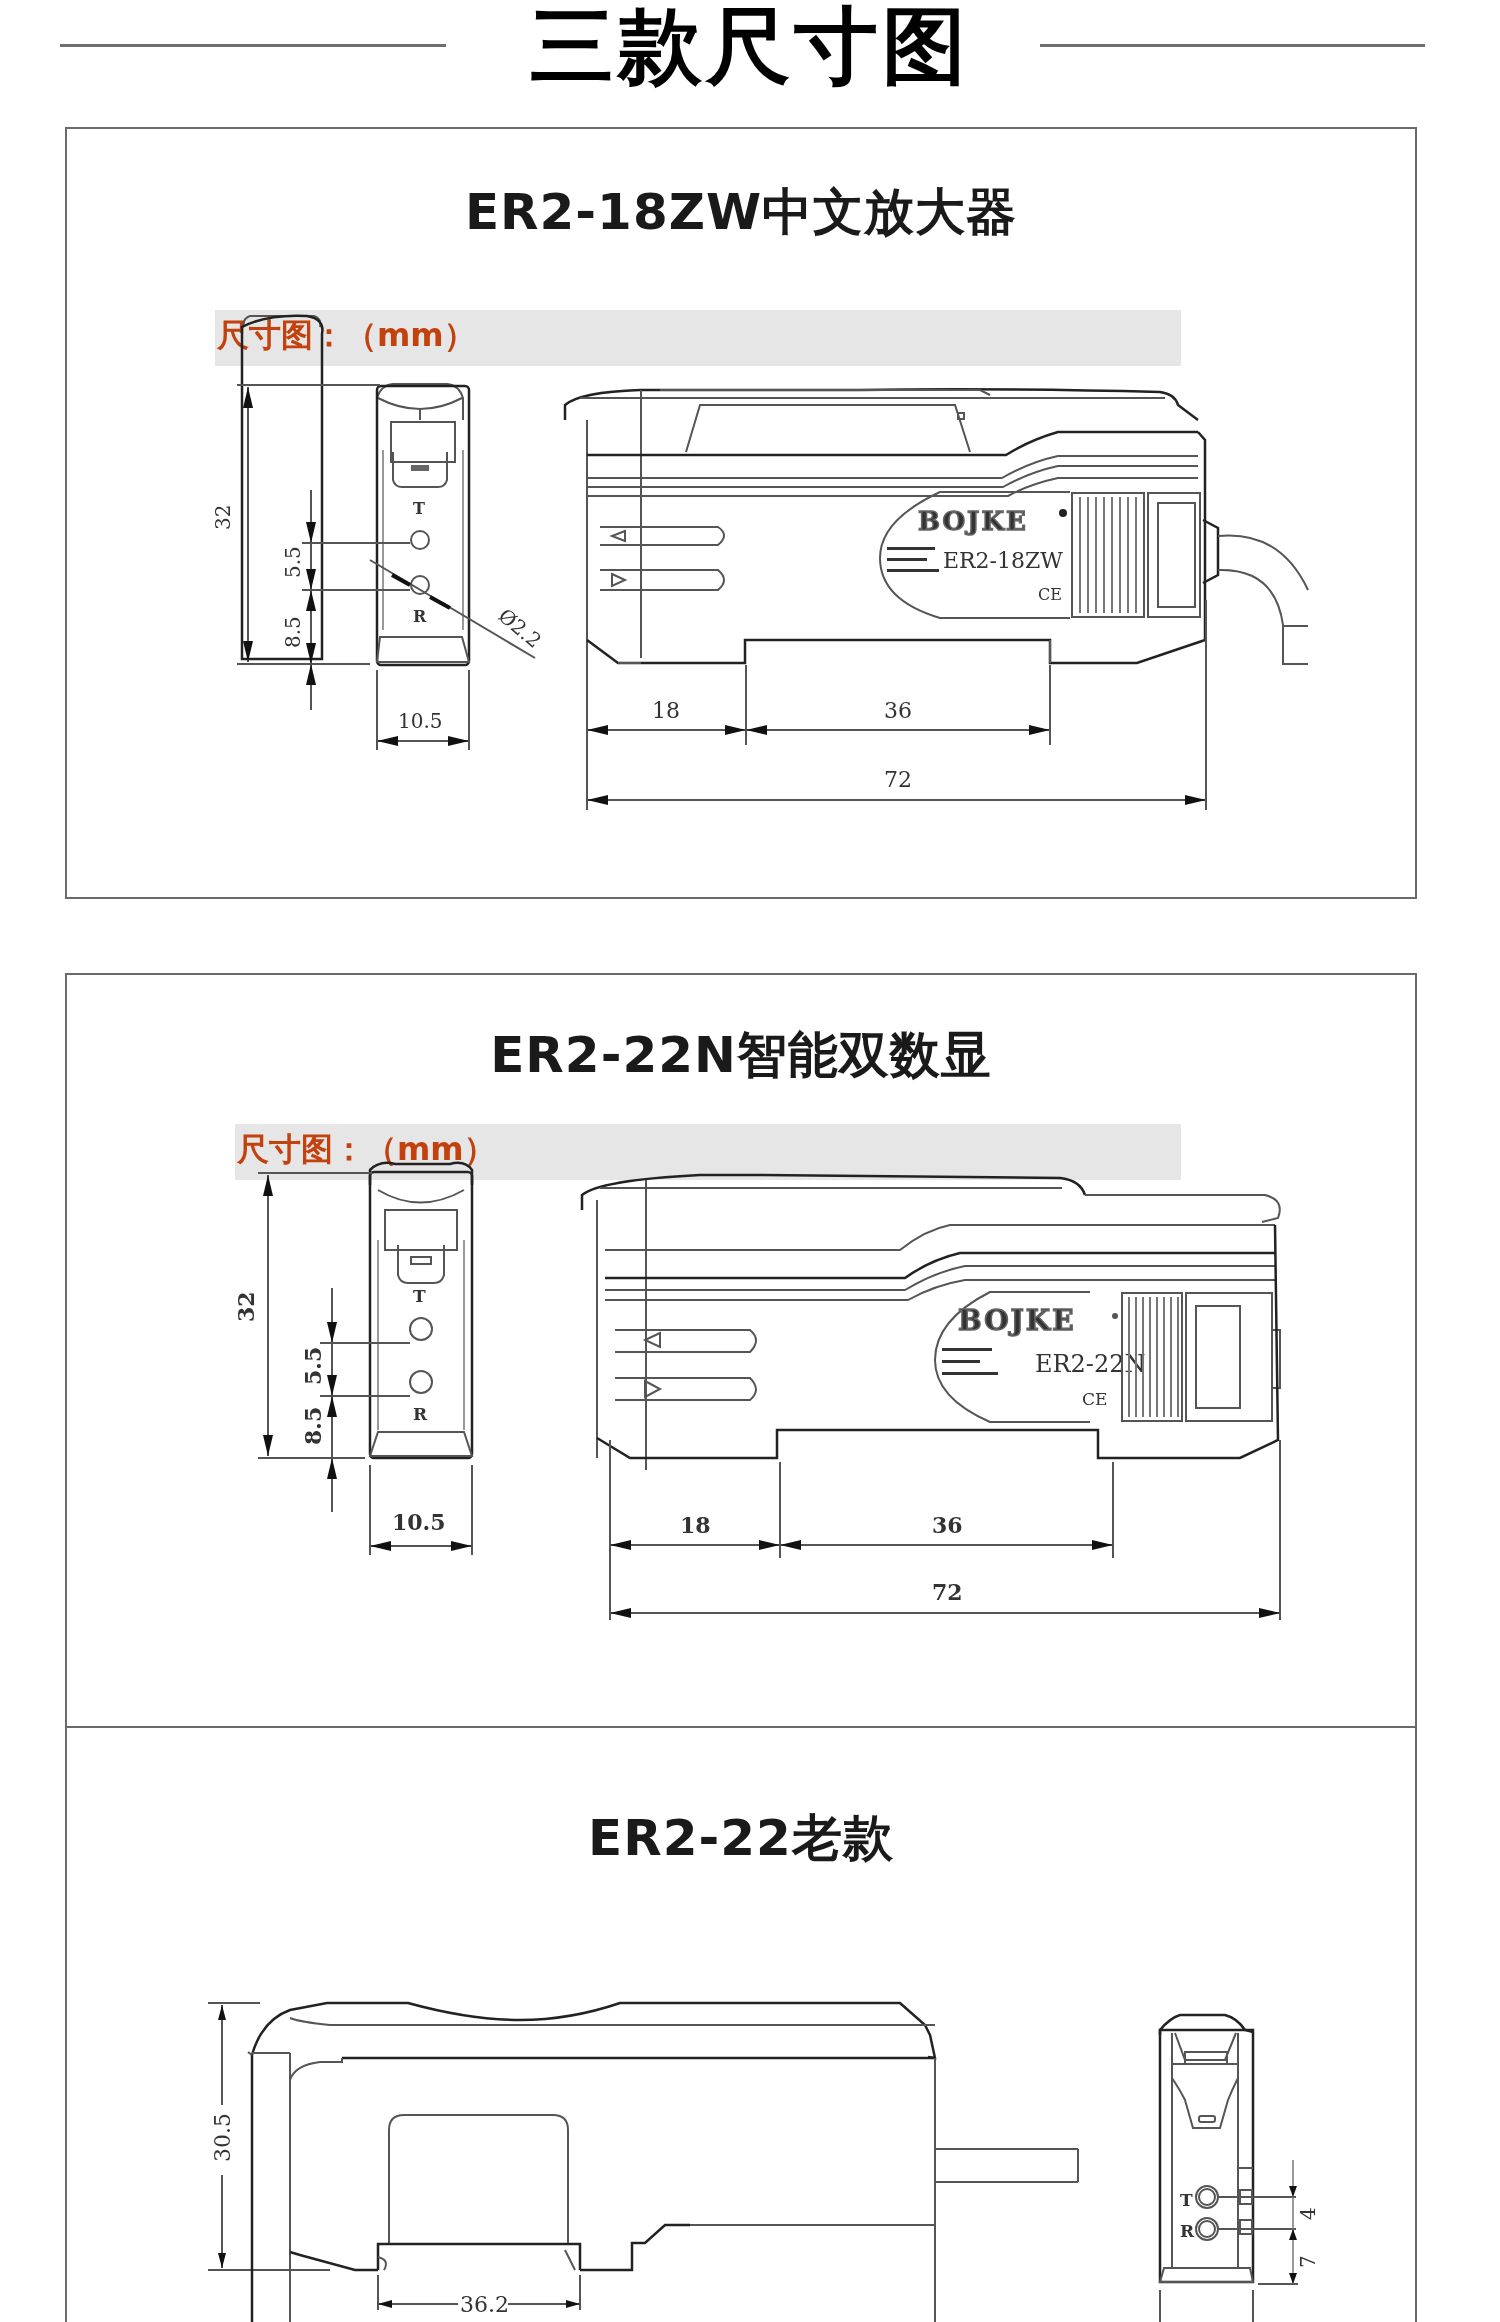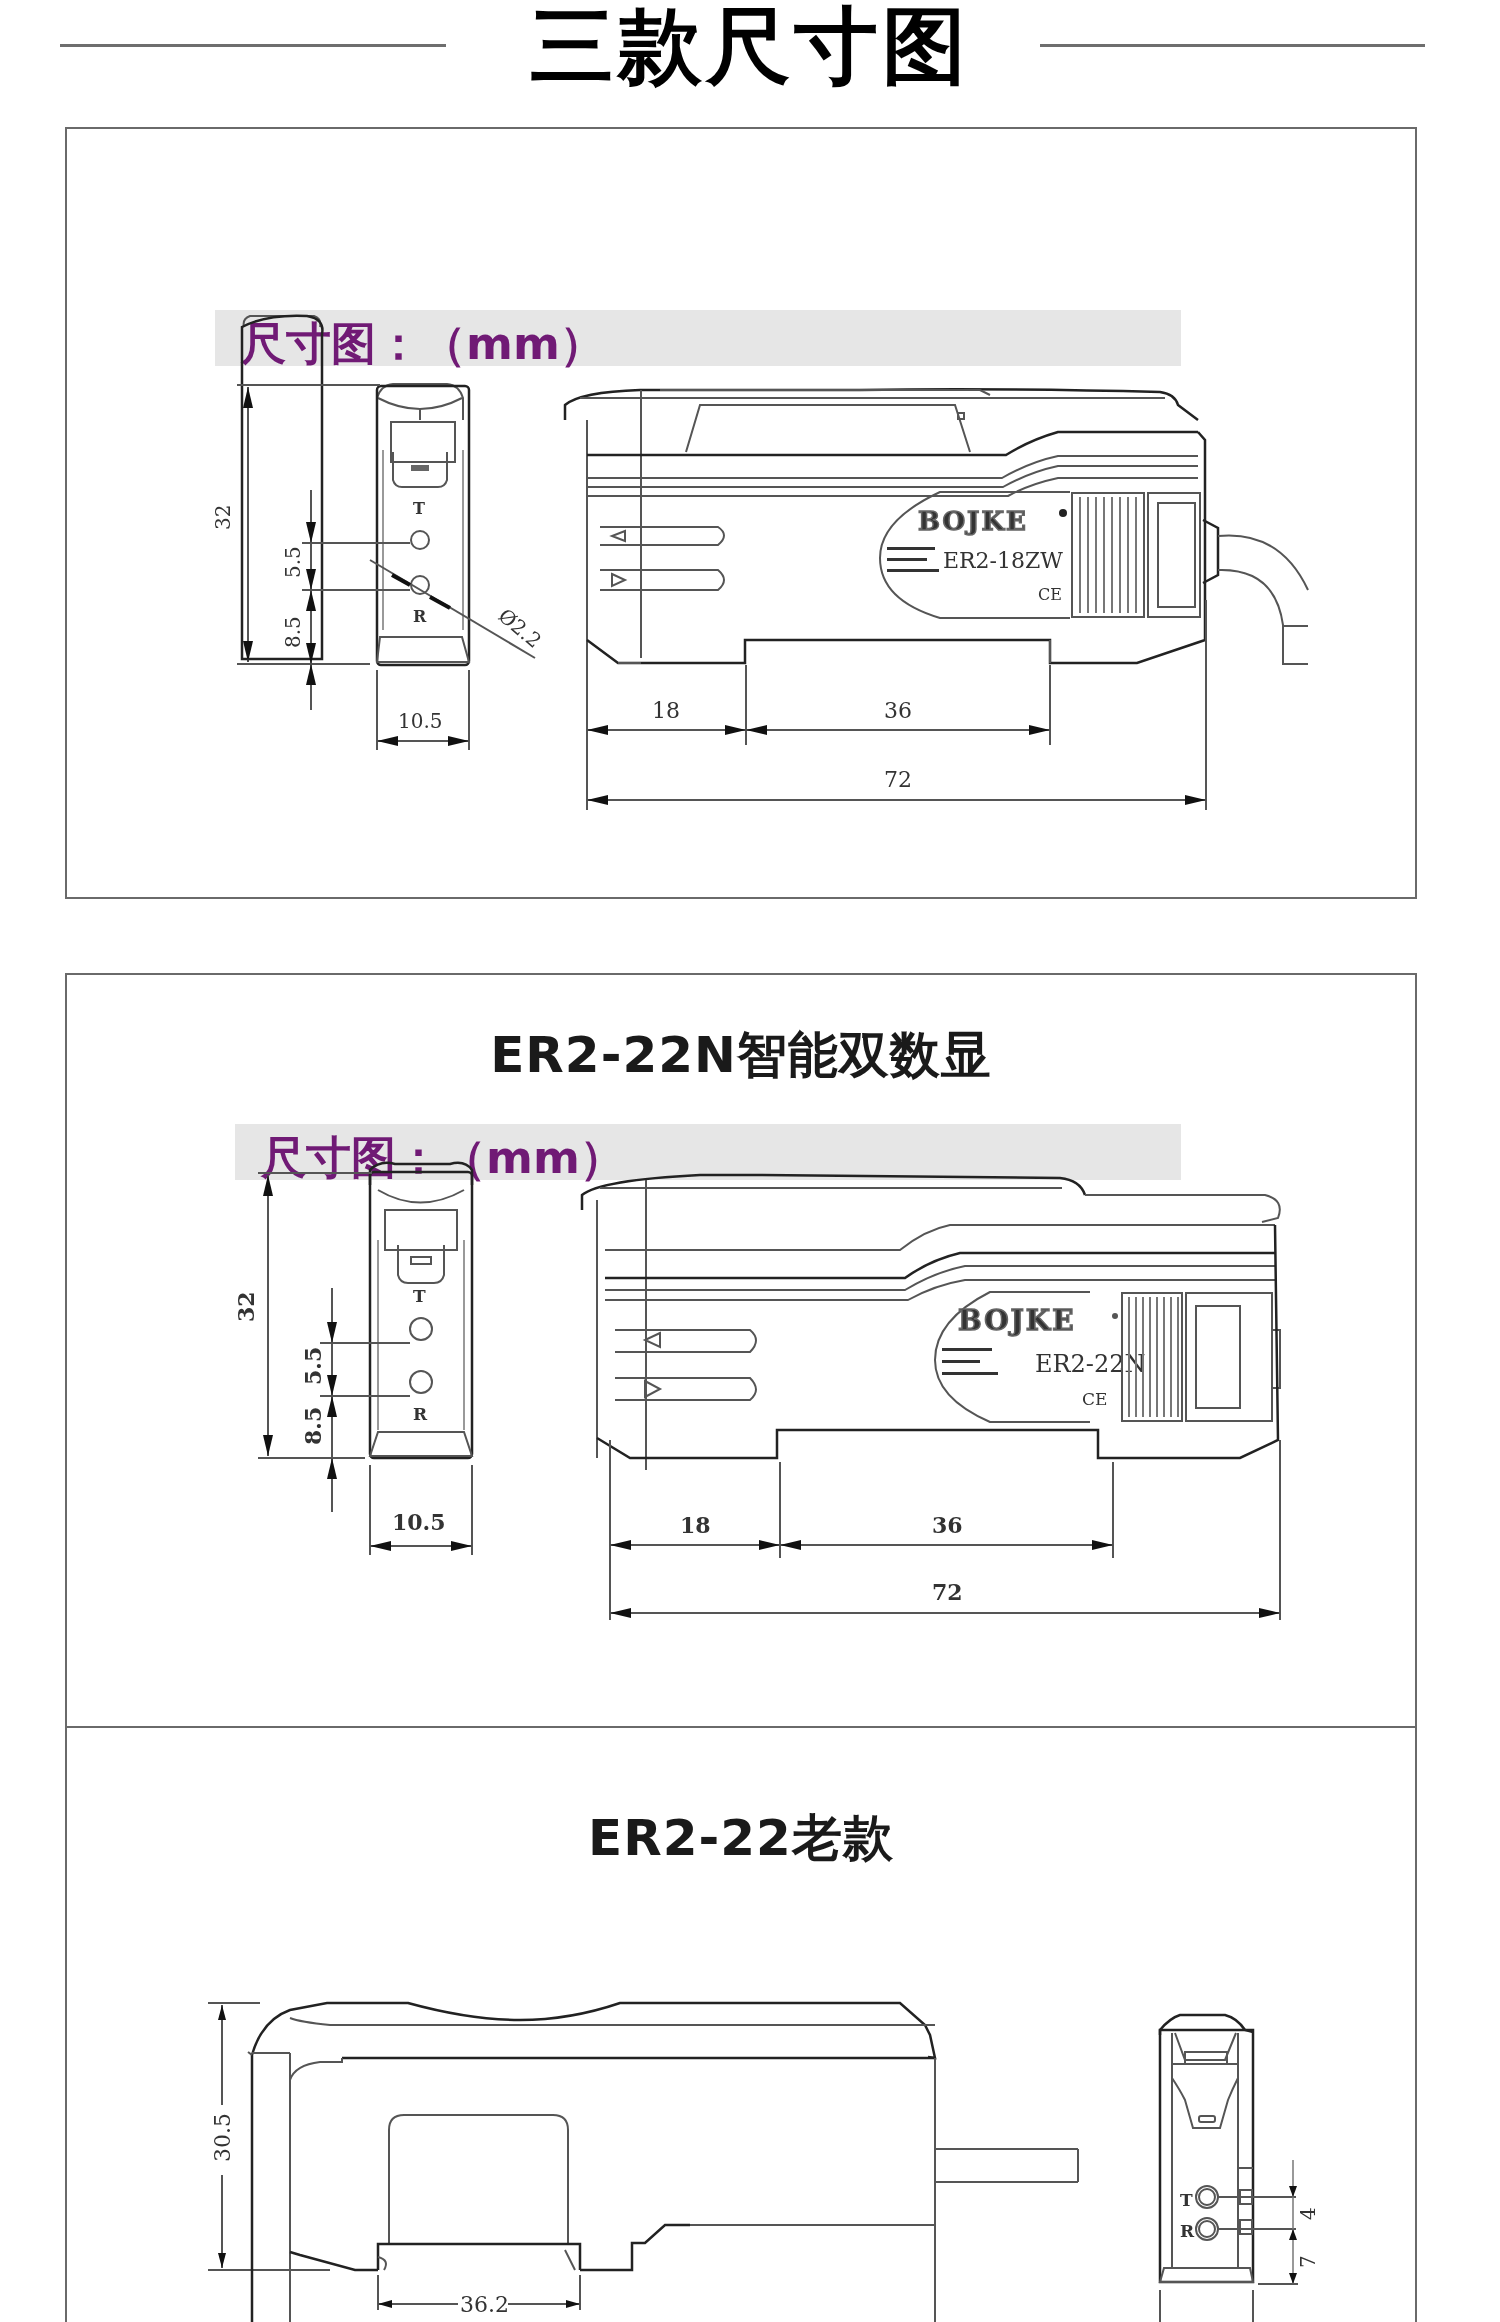--- a/index.html
+++ b/index.html
@@ -2,36 +2,37 @@
 <html><head>
 <meta charset="utf-8">
 <style>
   html, body { margin:0; padding:0; background:#ffffff; }
   body { width:1500px; height:2322px; position:relative; overflow:hidden; font-family:"DejaVu Sans", sans-serif; color:#111; }
   .hdr-line { position:absolute; top:44px; height:3px; background:#6e6e6e; }
   .hdr-title { position:absolute; top:-4px; left:0; width:1500px; text-align:center; font-size:84px; font-weight:bold; letter-spacing:4px; color:#000; line-height:100px; }
   .panel { position:absolute; left:65px; width:1352px; border:2px solid #6a6a6a; background:#fff; box-sizing:border-box; }
   .panel-title { position:absolute; left:0; width:100%; text-align:center; font-size:50px; font-weight:bold; color:#1a1a1a; letter-spacing:1px; }
   .dim-label-bar { position:absolute; height:56px; background:#e6e6e6; }
-  .dim-label { position:absolute; left:2px; top:4px; font-size:45px; font-weight:bold; color:#701a75; white-space:nowrap;margin-left:24px; }
+  .dim-label { position:absolute; left:2px; top:4px; font-size:32px; font-weight:bold; color:#c2410c; white-space:nowrap; }
   svg { position:absolute; left:0; top:0; overflow:visible; }
   svg text { font-family:"DejaVu Serif", serif; fill:#333; }
   .ln { stroke:#555; stroke-width:2; fill:none; }
   .lnt { stroke:#777; stroke-width:1.5; fill:none; }
   .dk { stroke:#222; stroke-width:2.5; fill:none; }
   .arr { fill:#111; }
 </style>
 </head>
 <body>
 
 <div class="hdr-line" style="left:60px;width:386px;"></div>
 <div class="hdr-line" style="left:1040px;width:385px;"></div>
 <div class="hdr-title">三款尺寸图</div>
 
 <div class="panel" style="top:127px;height:772px;">
+  <div class="panel-title" style="top:50px;">ER2-18ZW中文放大器</div>
   <div class="dim-label-bar" style="left:148px;top:181px;width:966px;">
     <span class="dim-label">尺寸图：（mm）</span>
   </div>
 
   <svg width="1352" height="772">
 
     <g transform="translate(0,0)">
       <path class="ln" d="M177 198 Q175 190 183 187 L247 187 Q255 190 253 198" transform="translate(0,0)"></path>
       <path class="dk" d="M175 252 L175 198 Q200 185 240 187 Q258 190 255 205 L255 530 L175 530 Z" transform="translate(0,0)"></path>
 

